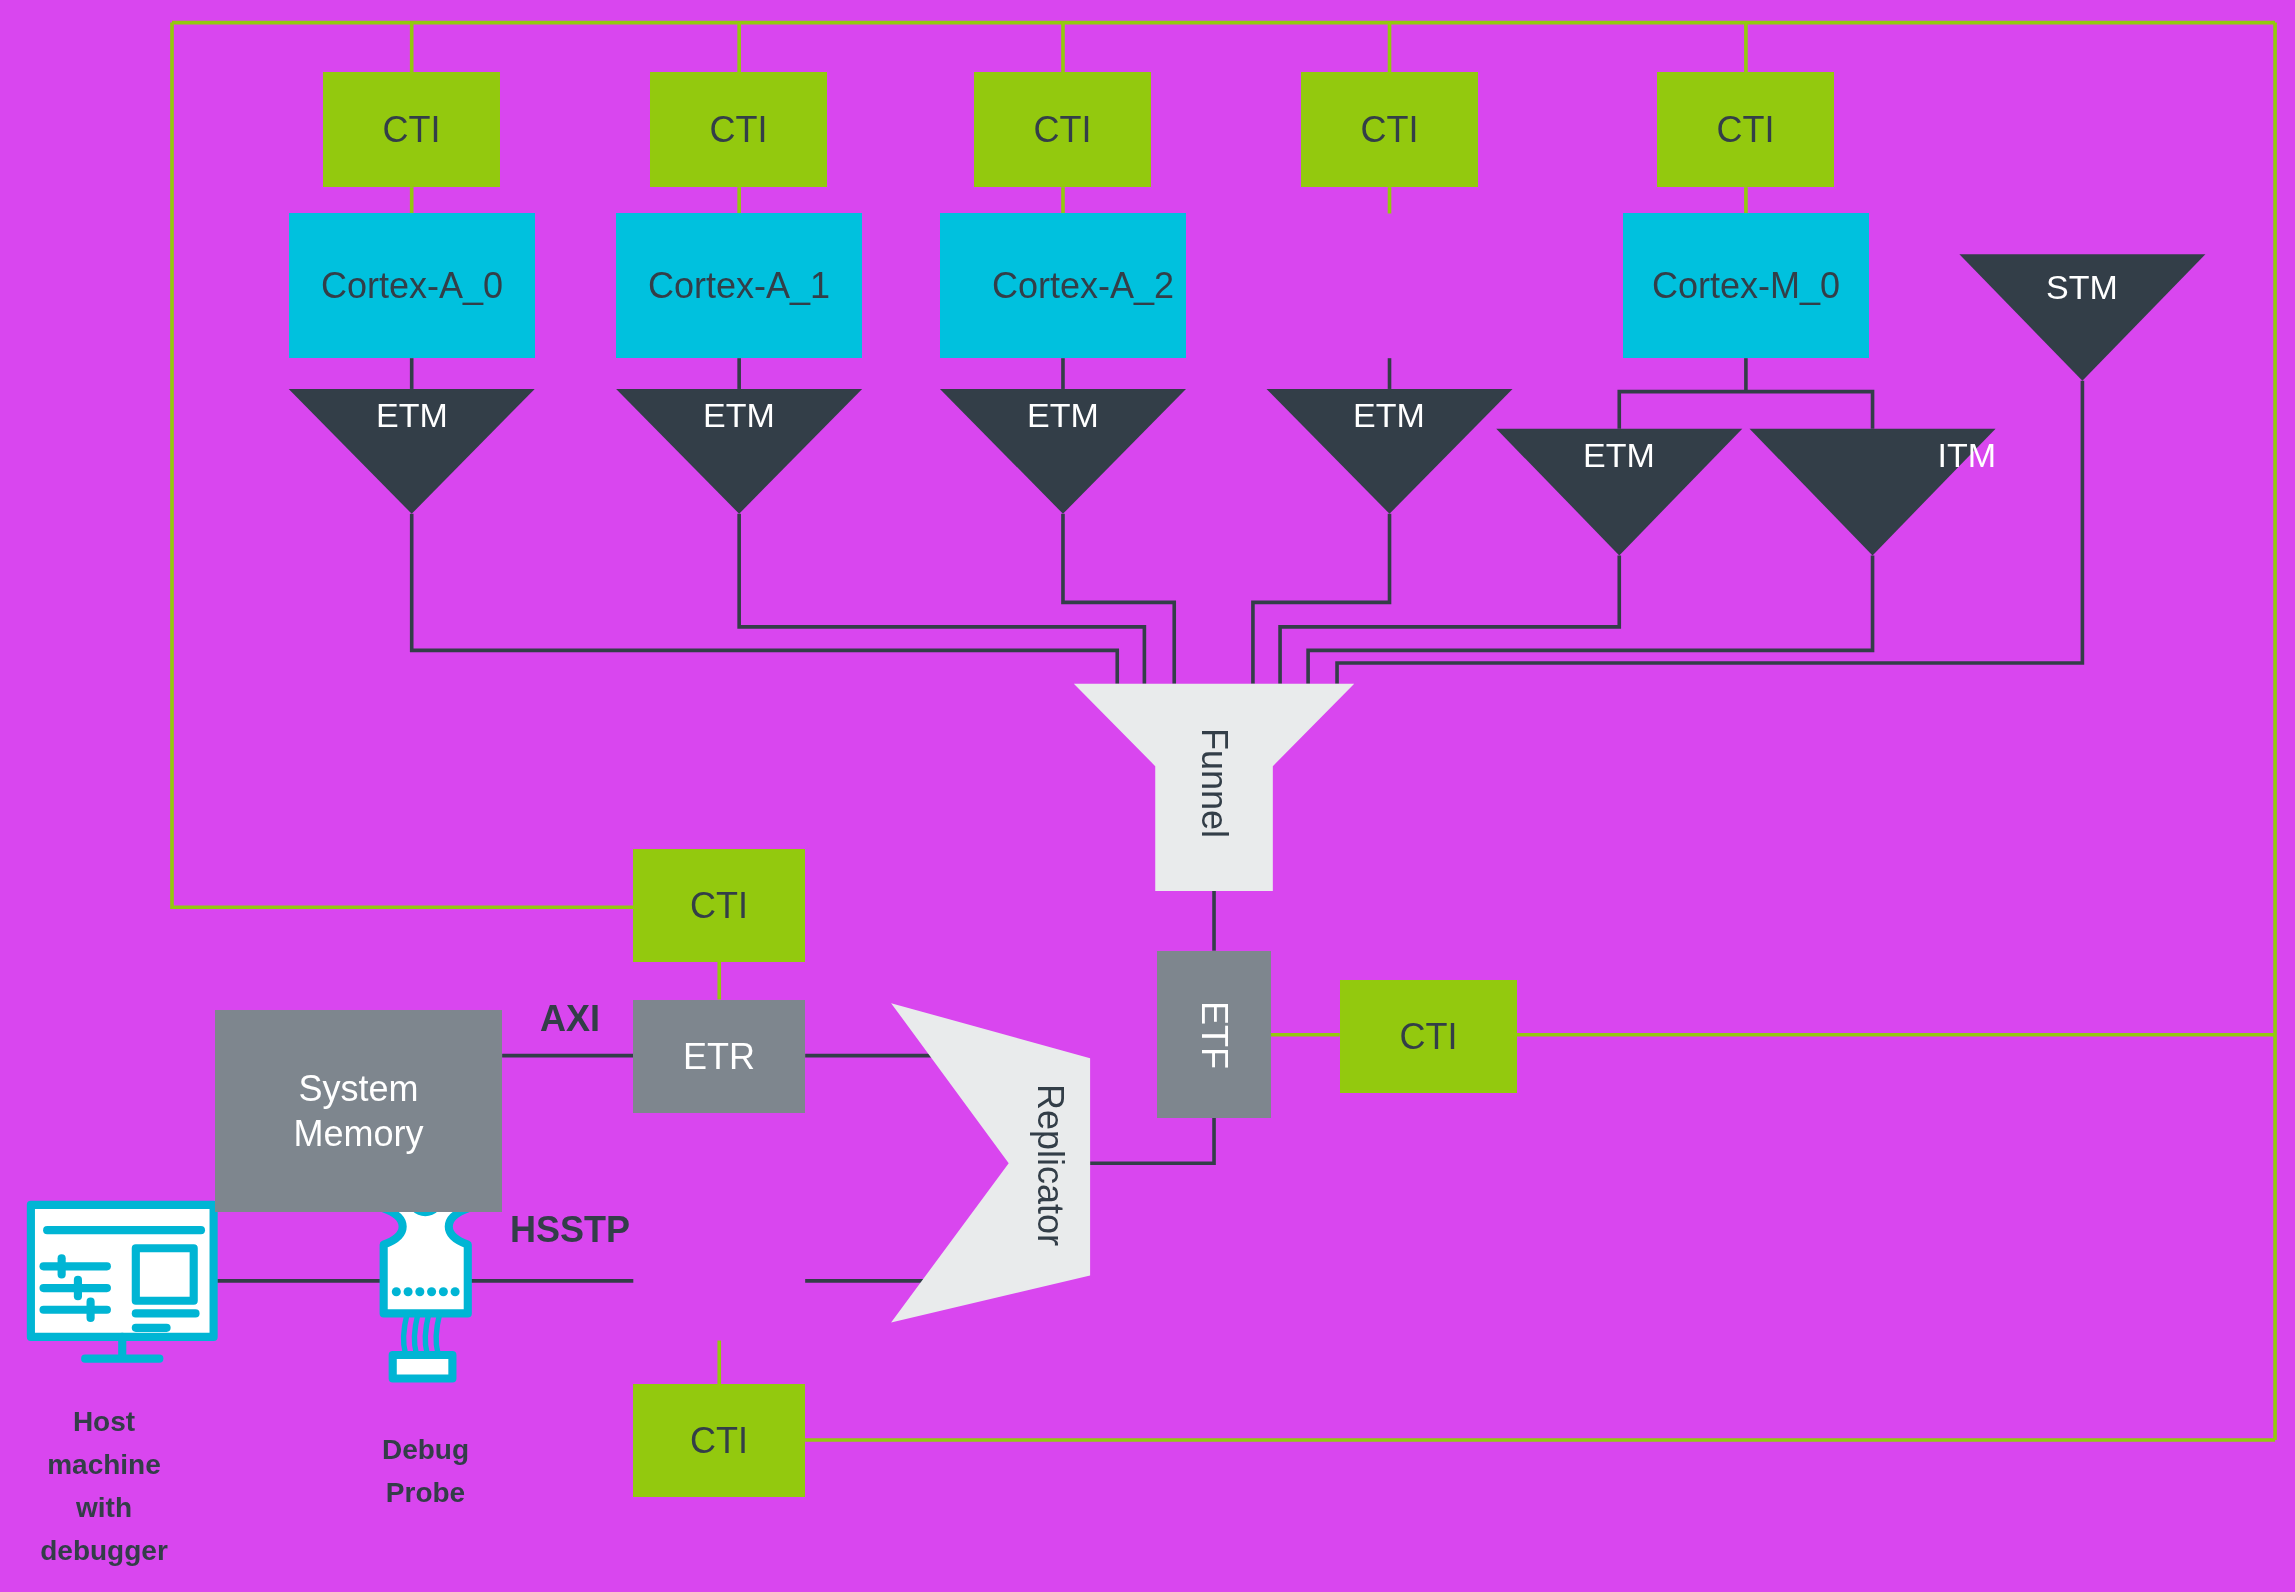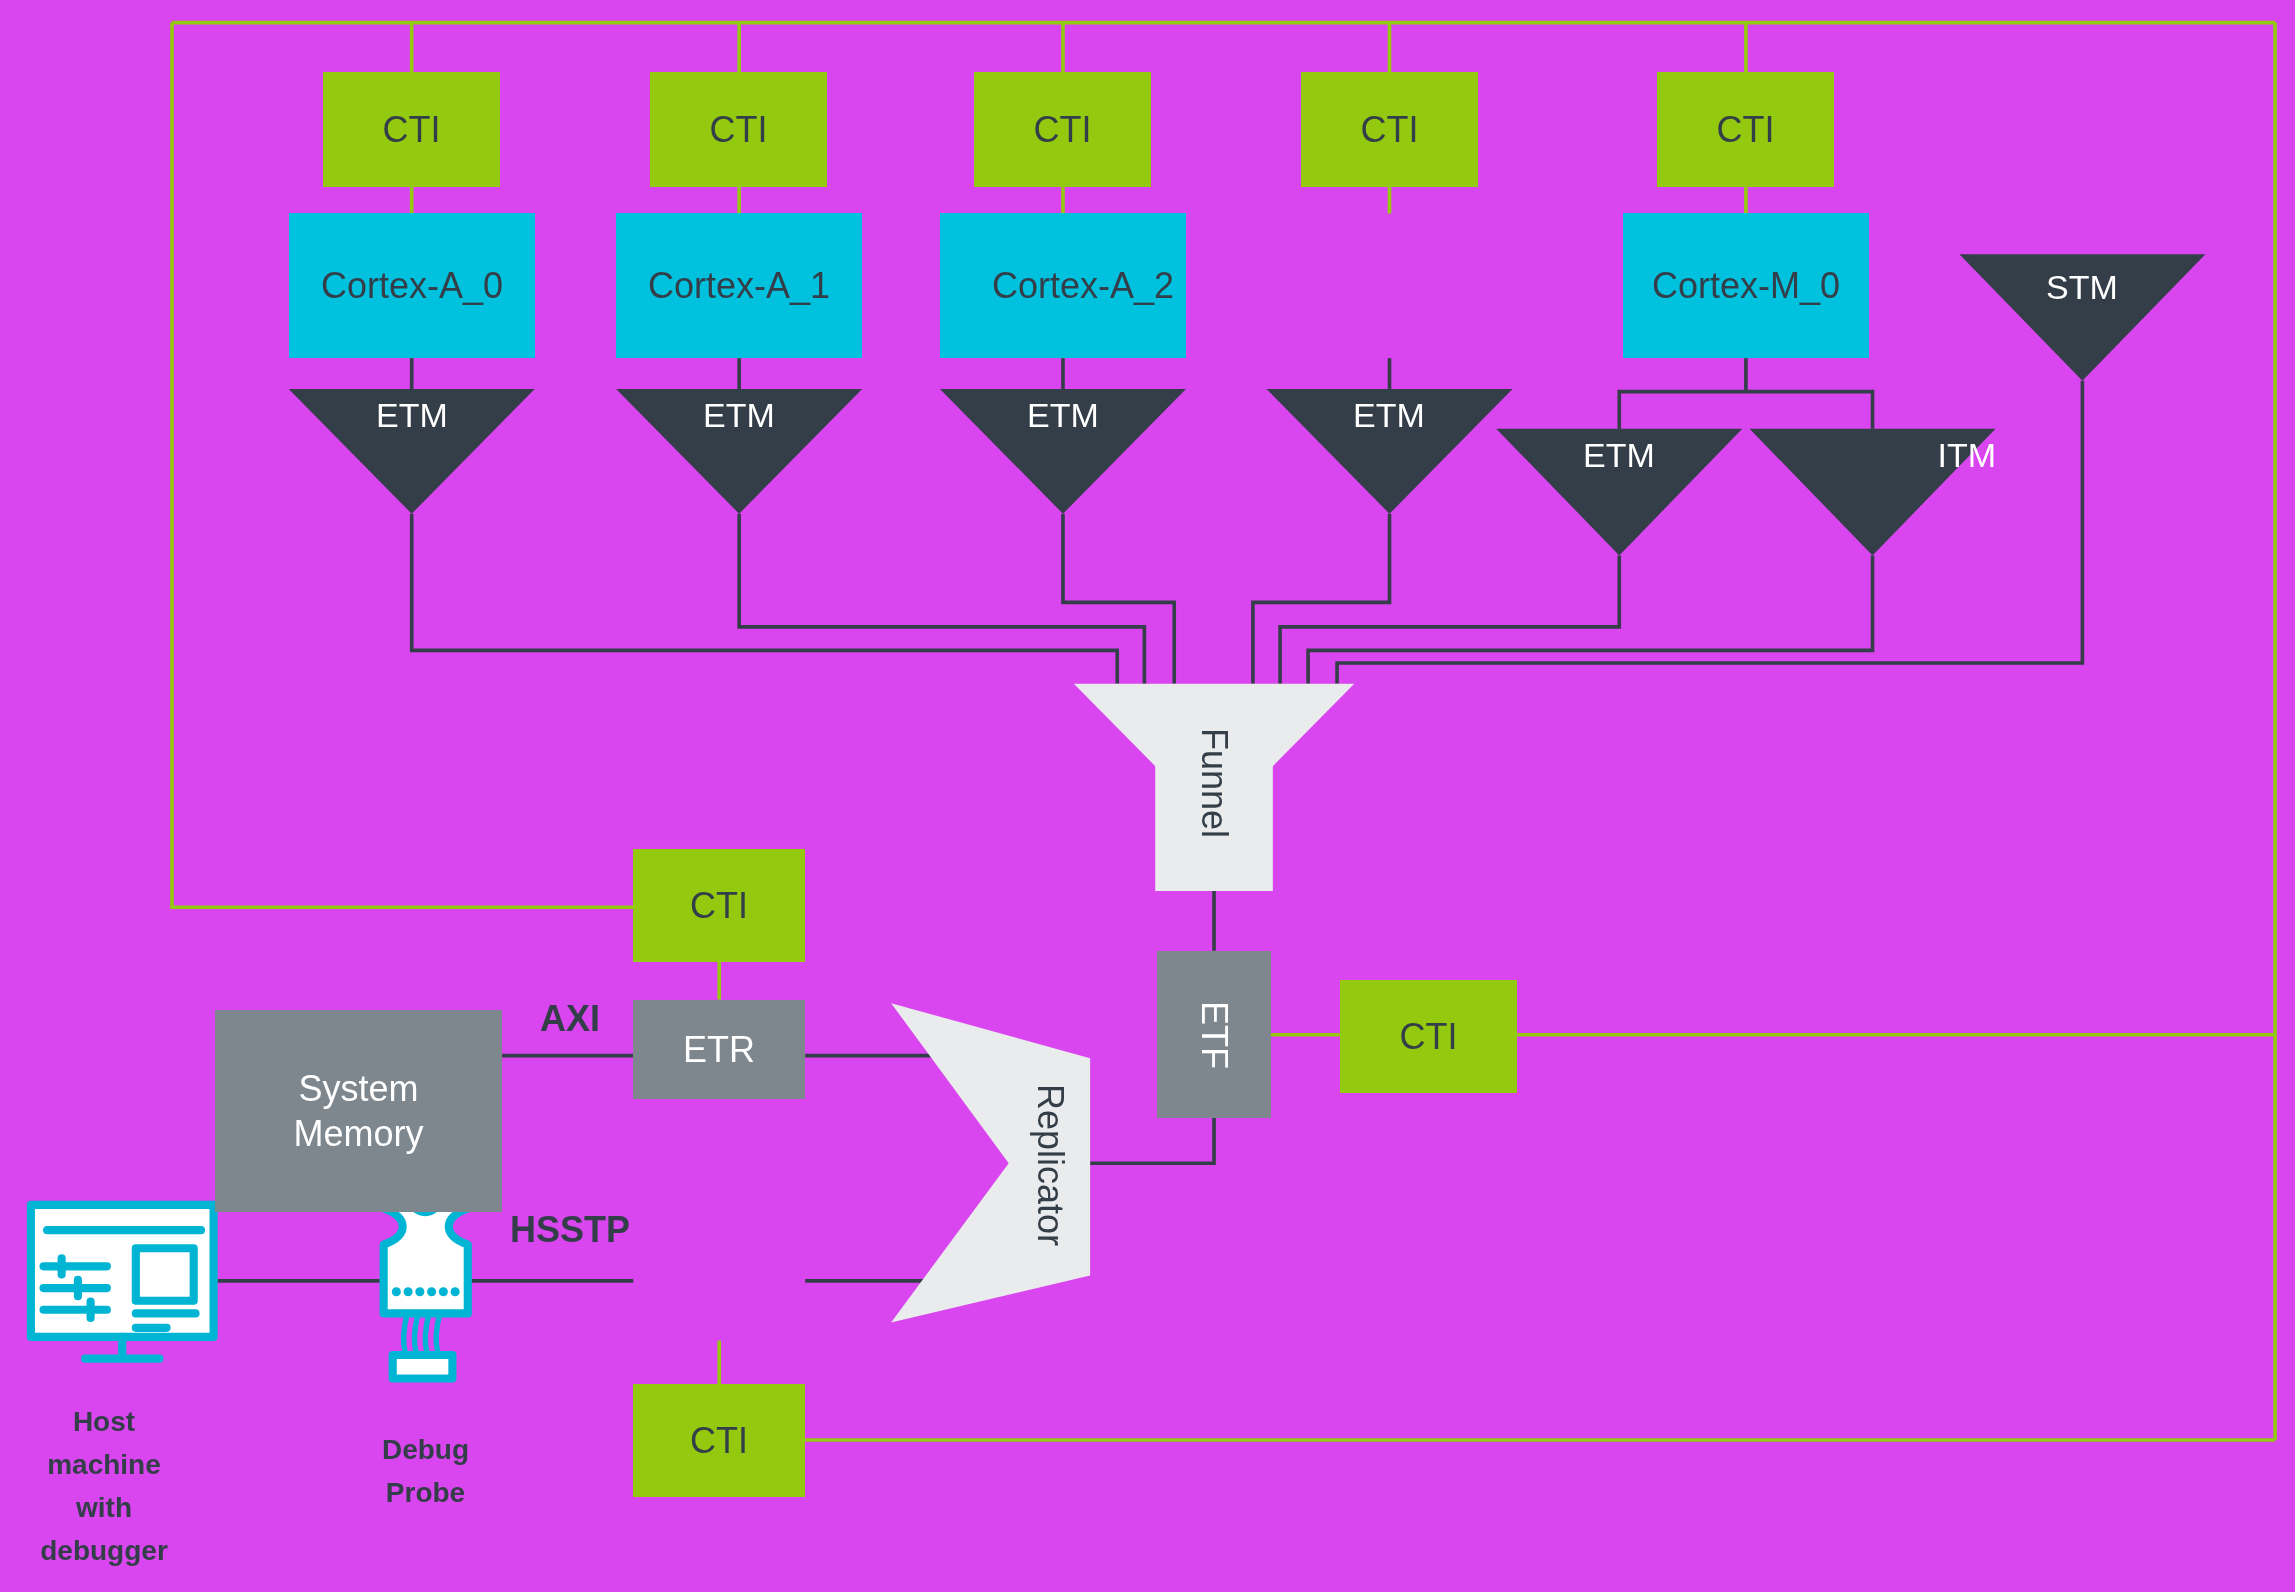--- a/index.html
+++ b/index.html
@@ -147,21 +147,21 @@
 
   <div class="box graybox vtext" style="left:1157px;top:951px;width:114px;height:167px;">ETF</div>
   <div class="box cti" style="left:1340px;top:980px;width:177px;height:113px;">CTI</div>
 
   <div class="box graybox" style="left:215px;top:1010px;width:287px;height:202px;flex-direction:column;line-height:45px;">
     <span>System</span>
     <span>Memory</span>
   </div>
   <div class="dlbl" style="left:502px;top:998px;width:136px;">AXI</div>
   <div class="box cti" style="left:633px;top:849px;width:172px;height:113px;">CTI</div>
-  <div class="box graybox" style="left:633px;top:1000px;width:172px;height:99px;">ETR</div>
+  <div class="box graybox" style="left:633px;top:1000px;width:172px;height:113px;">ETR</div>
 
   <div class="dlbl" style="left:493px;top:1209px;width:154px;">HSSTP</div>
   <div class="box cti" style="left:633px;top:1384px;width:172px;height:113px;">CTI</div>
 
   <div class="caption" style="left:0px;top:1400px;width:208px;">
     <div>Host</div>
     <div>machine</div>
     <div>with</div>
     <div>debugger</div>
   </div>

